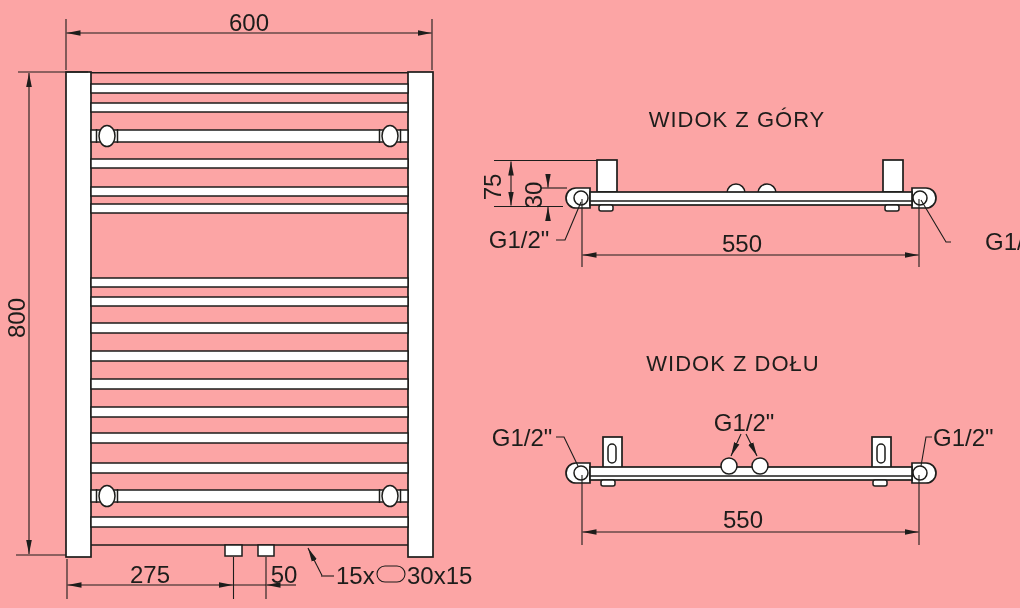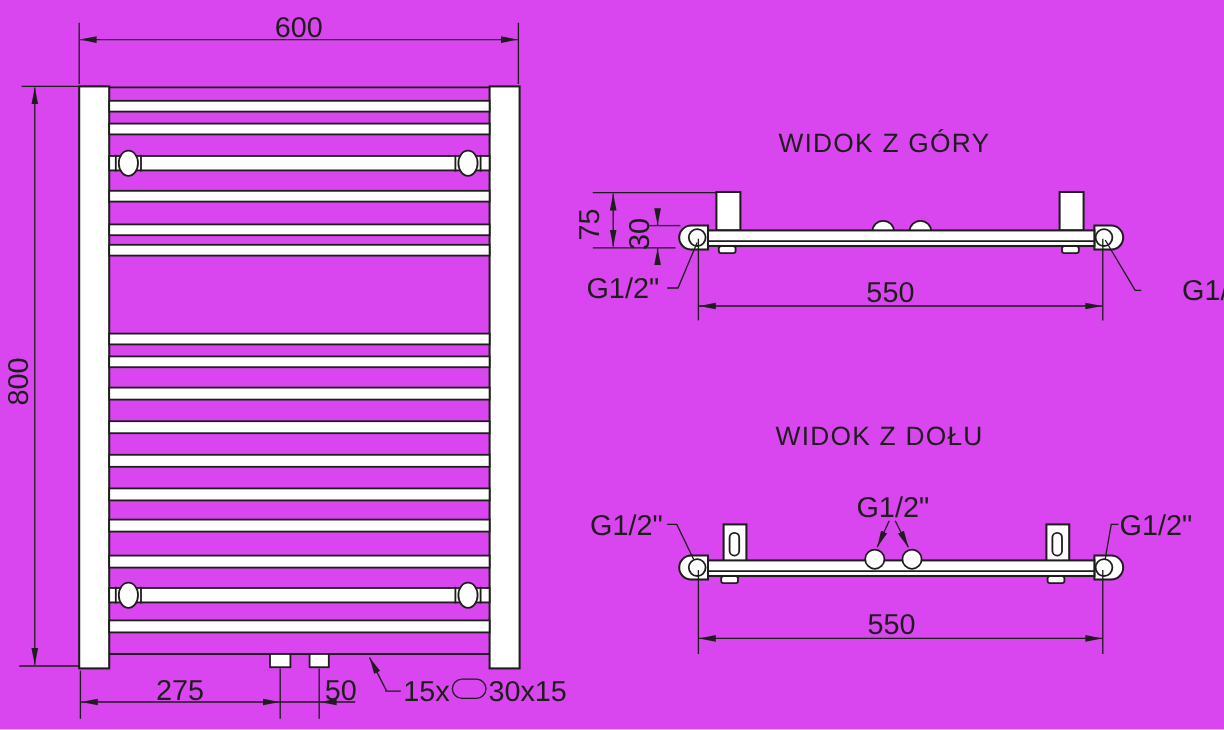--- a/index.html
+++ b/index.html
@@ -1,16 +1,16 @@
 <!DOCTYPE html>
 <html><head>
 <meta charset="utf-8">
 <style>
   html,body{margin:0;padding:0;background:#ffffff;}
-  #canvas{position:relative;width:1020px;height:608px;background:#d946ef;overflow:hidden;}
+  #canvas{position:relative;width:1020px;height:608px;background:#fca5a5;overflow:hidden;}
   svg{display:block;}
   svg text{font-family:"Liberation Sans",sans-serif;font-size:24px;fill:#1d1d1b;}
   svg text.title{font-size:22px;letter-spacing:1px;}
   .s{fill:#ffffff;stroke:#1d1d1b;stroke-width:1.7;}
   .t{fill:#ffffff;stroke:#1d1d1b;stroke-width:1.5;}
   .d{stroke:#1d1d1b;stroke-width:1.1;fill:none;}
 </style>
 </head>
 <body>
 

